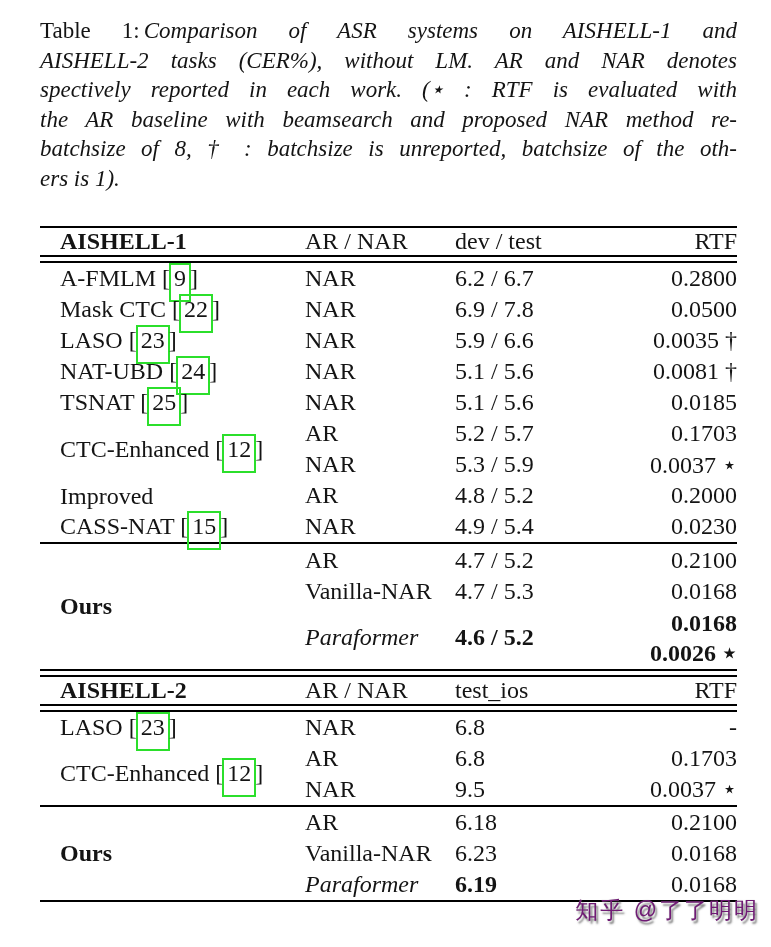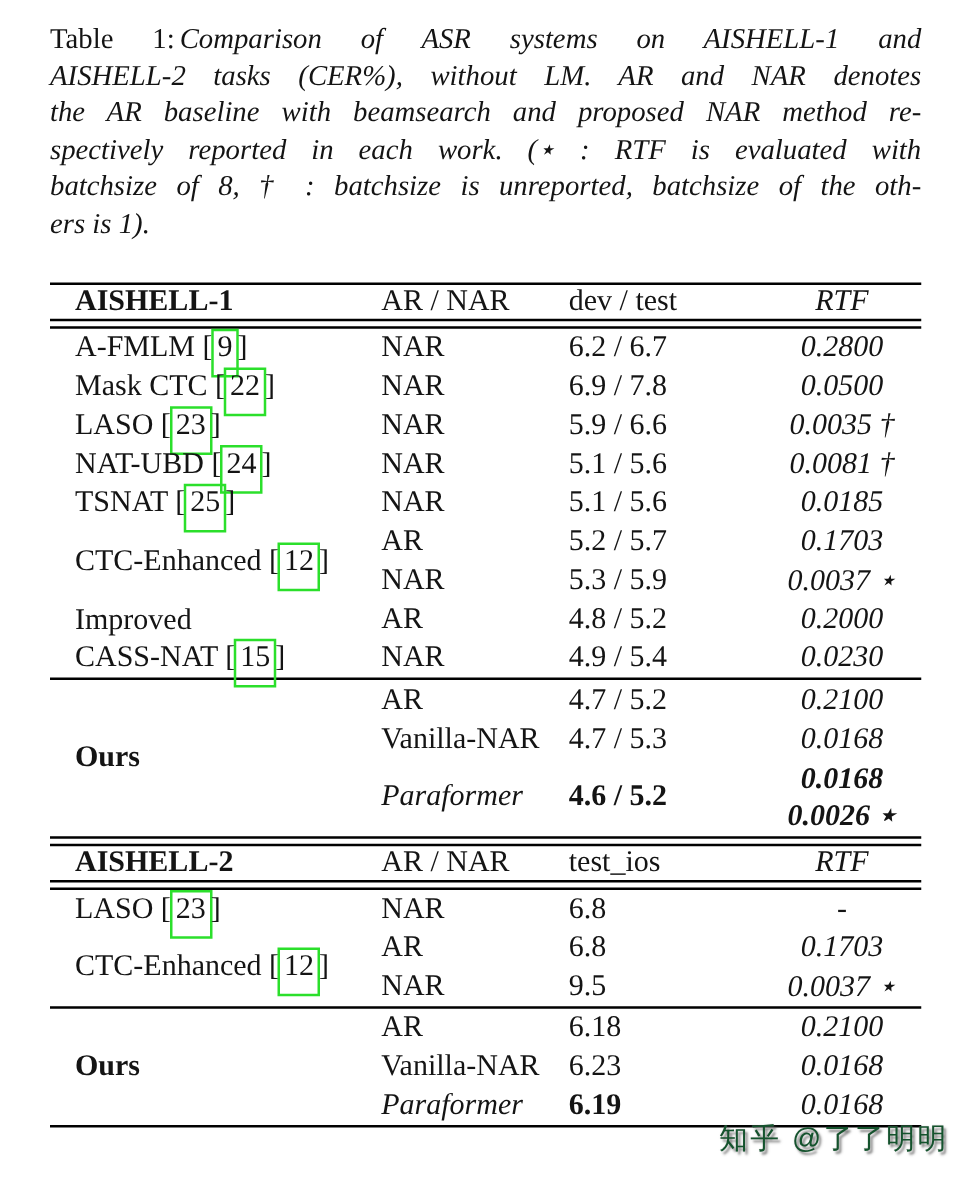--- a/index.html
+++ b/index.html
@@ -21,21 +21,21 @@
 
   
   table.asr { border-collapse: collapse; width: 697px; table-layout: fixed; font-size: 24px; }
   col.c1 { width: 265px; } col.c2 { width: 150px; } col.c3 { width: 152px; } col.c4 { width: 130px; }
   td { padding: 0; vertical-align: middle; overflow: visible; }
   tr.r td { height: 31px; }
   tr.r.tall td { height: 62px; }
   tr.head td { height: 25px; font-size: 24px; }
   td.c1 { text-align: left; padding-left: 20px; }
   td.c2, td.c3 { }
-  td.c4 { text-align: center; padding-left: 3px; font-style: italic; }
+  td.c4 { text-align: right; padding-left: 3px; }
   .b { font-weight: 700; }
   .it { font-style: italic; }
   .line2 { line-height: 30px; }
 
   
   tr.rule td { height: auto; }
   .rule-single { border-top: 2.3px solid #000; height: 2.3px; }
   .rule-double { height: 8px; border-top: 2.2px solid #000; border-bottom: 2.2px solid #000; }
 
   
@@ -45,35 +45,35 @@
     padding: 0 3px 9px 3px;
     margin: -4px -1px -14px -1px;
     line-height: 26px;
     vertical-align: baseline;
   }
 
   
   .watermark {
     position: absolute; top: 895px; right: 12px;
     font-family: "Liberation Sans", "DejaVu Sans", sans-serif;
-    font-size: 23px; letter-spacing: 2px; color: #14532d;
+    font-size: 23px; letter-spacing: 2px; color: #701a75;
     text-shadow: 2px 3px 2px rgba(100,100,100,0.85), 0 0 1px rgba(150,150,150,0.6);
     white-space: nowrap;
   }
 </style>
 </head>
 <body>
 
 <div class="content">
 
   <div class="caption">
     <div class="cap-line"><span class="cap-prefix">Table 1:</span><span>Comparison of ASR systems on AISHELL-1 and</span></div>
     <div class="cap-line">AISHELL-2 tasks (CER%), without LM. AR and NAR denotes</div>
+    <div class="cap-line">spectively reported in each work.  (⋆ : RTF is evaluated with</div>
     <div class="cap-line">the AR baseline with beamsearch and proposed NAR method re-</div>
-    <div class="cap-line">spectively reported in each work.  (⋆ : RTF is evaluated with</div>
     <div class="cap-line">batchsize of 8, † : batchsize is unreported, batchsize of the oth-</div>
     <div class="cap-line last">ers is 1).</div>
   </div>
 
   <table class="asr">
     <colgroup>
         <col class="c1">
         <col class="c2">
         <col class="c3">
         <col class="c4">

